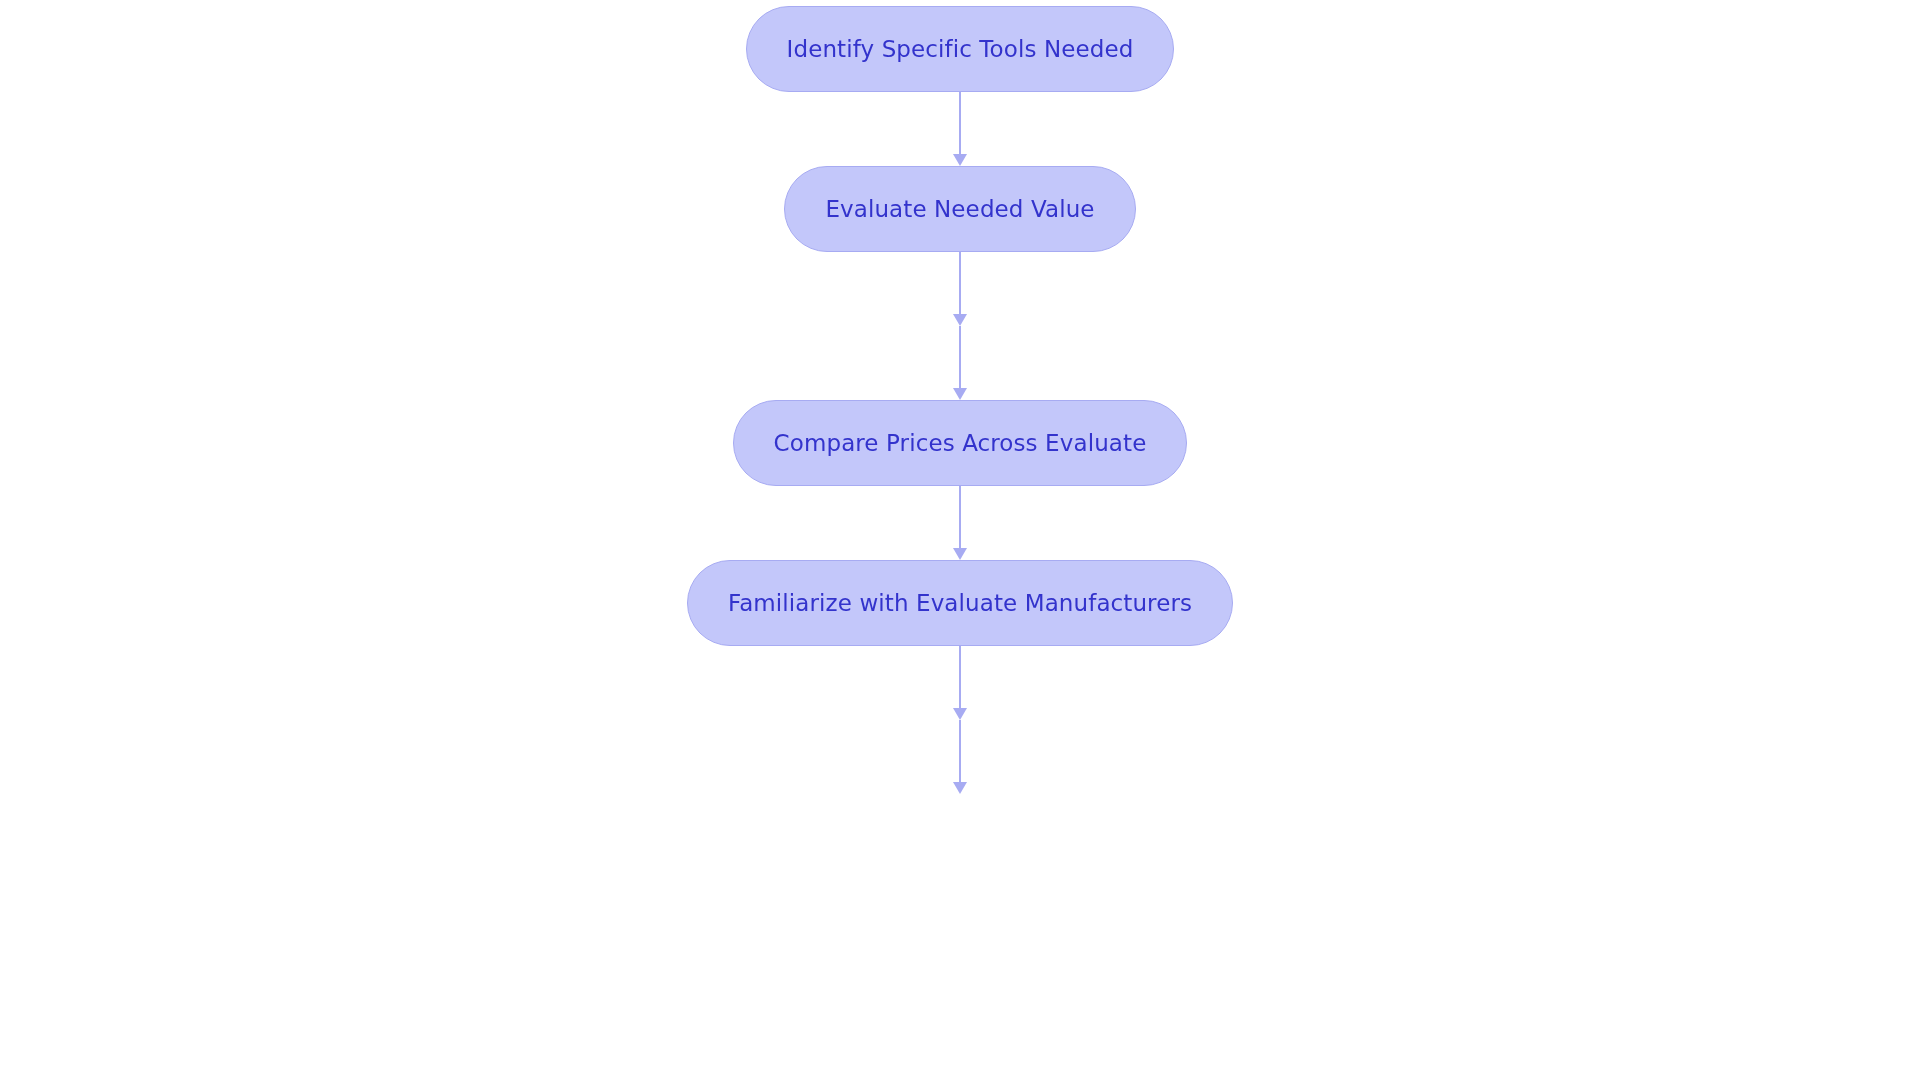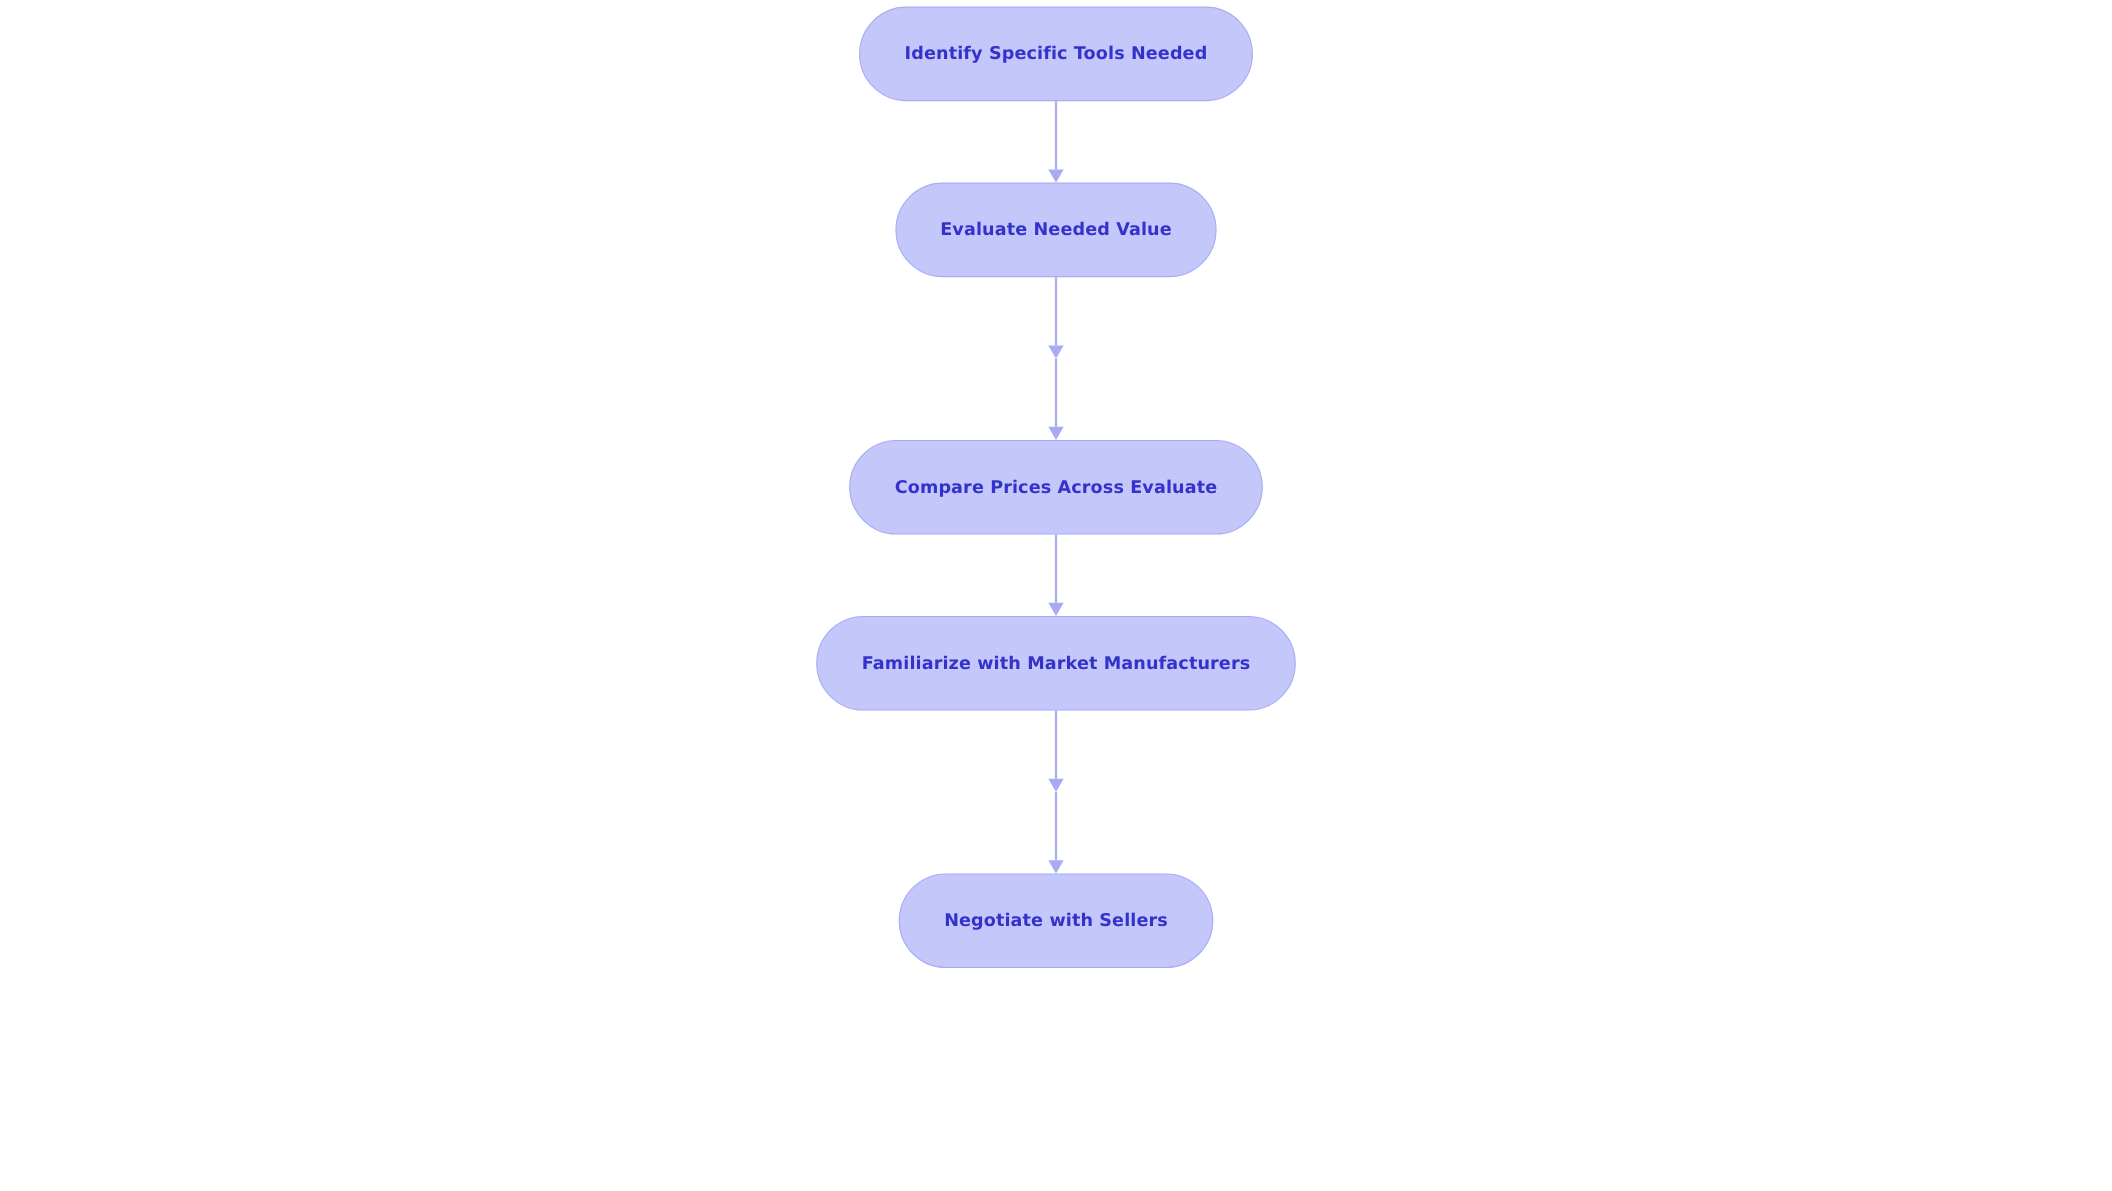--- a/index.html
+++ b/index.html
@@ -43,22 +43,22 @@
     justify-content: center;
     background: #c3c7fa;
     border: 1.5px solid #a7abf2;
     border-radius: 48px;
     padding: 0 40px;
     white-space: nowrap;
   }
 
   .node-label {
     color: #3333cc;
-    font-size: 16px;
-    font-weight: 700;
+    font-size: 23px;
+    font-weight: 400;
     letter-spacing: 0.1px;
     line-height: 1;
   }
 
   
   .connector {
     position: relative;
     width: 40px;
     height: 74px;
     display: flex;
@@ -113,32 +113,29 @@
     <div class="node">
       <span class="node-label">Compare Prices Across Evaluate</span>
     </div>
 
     <div class="connector">
       <div class="connector-stem"></div>
       <div class="connector-head"></div>
     </div>
 
     <div class="node">
-      <span class="node-label">Familiarize with Market Manufacturers</span>
+      <span class="node-label">Familiarize with Evaluate Manufacturers</span>
     </div>
 
     <div class="connector">
       <div class="connector-stem"></div>
       <div class="connector-head"></div>
     </div>
 
 
     <div class="connector">
       <div class="connector-stem"></div>
       <div class="connector-head"></div>
     </div>
 
-    <div class="node">
-      <span class="node-label">Negotiate with Sellers</span>
-    </div>
 
   </div>
 </div>
 
 </body></html>

